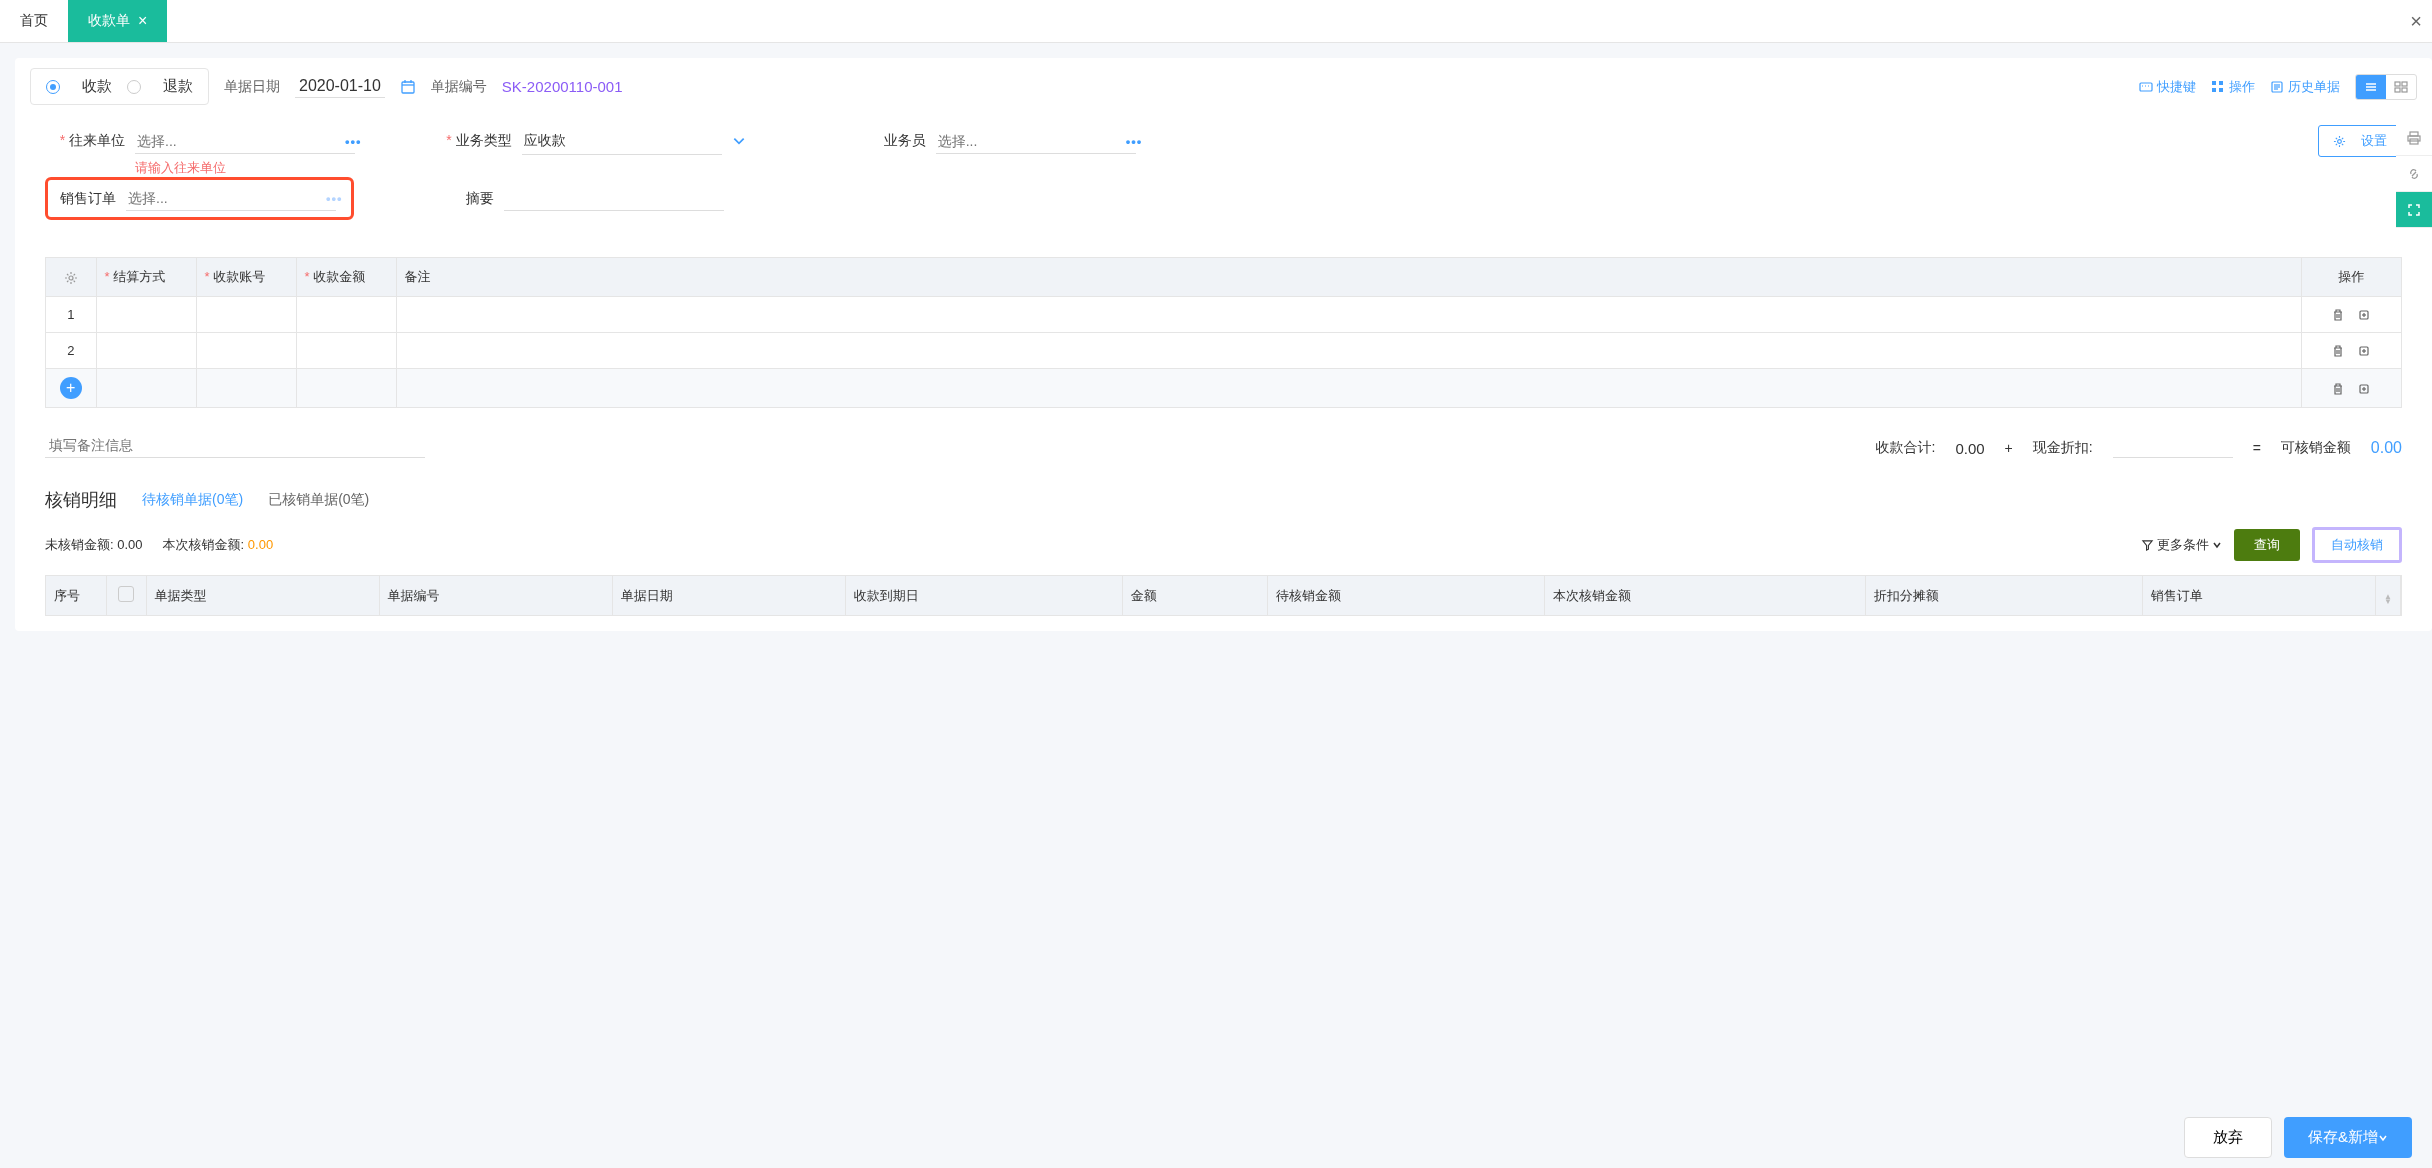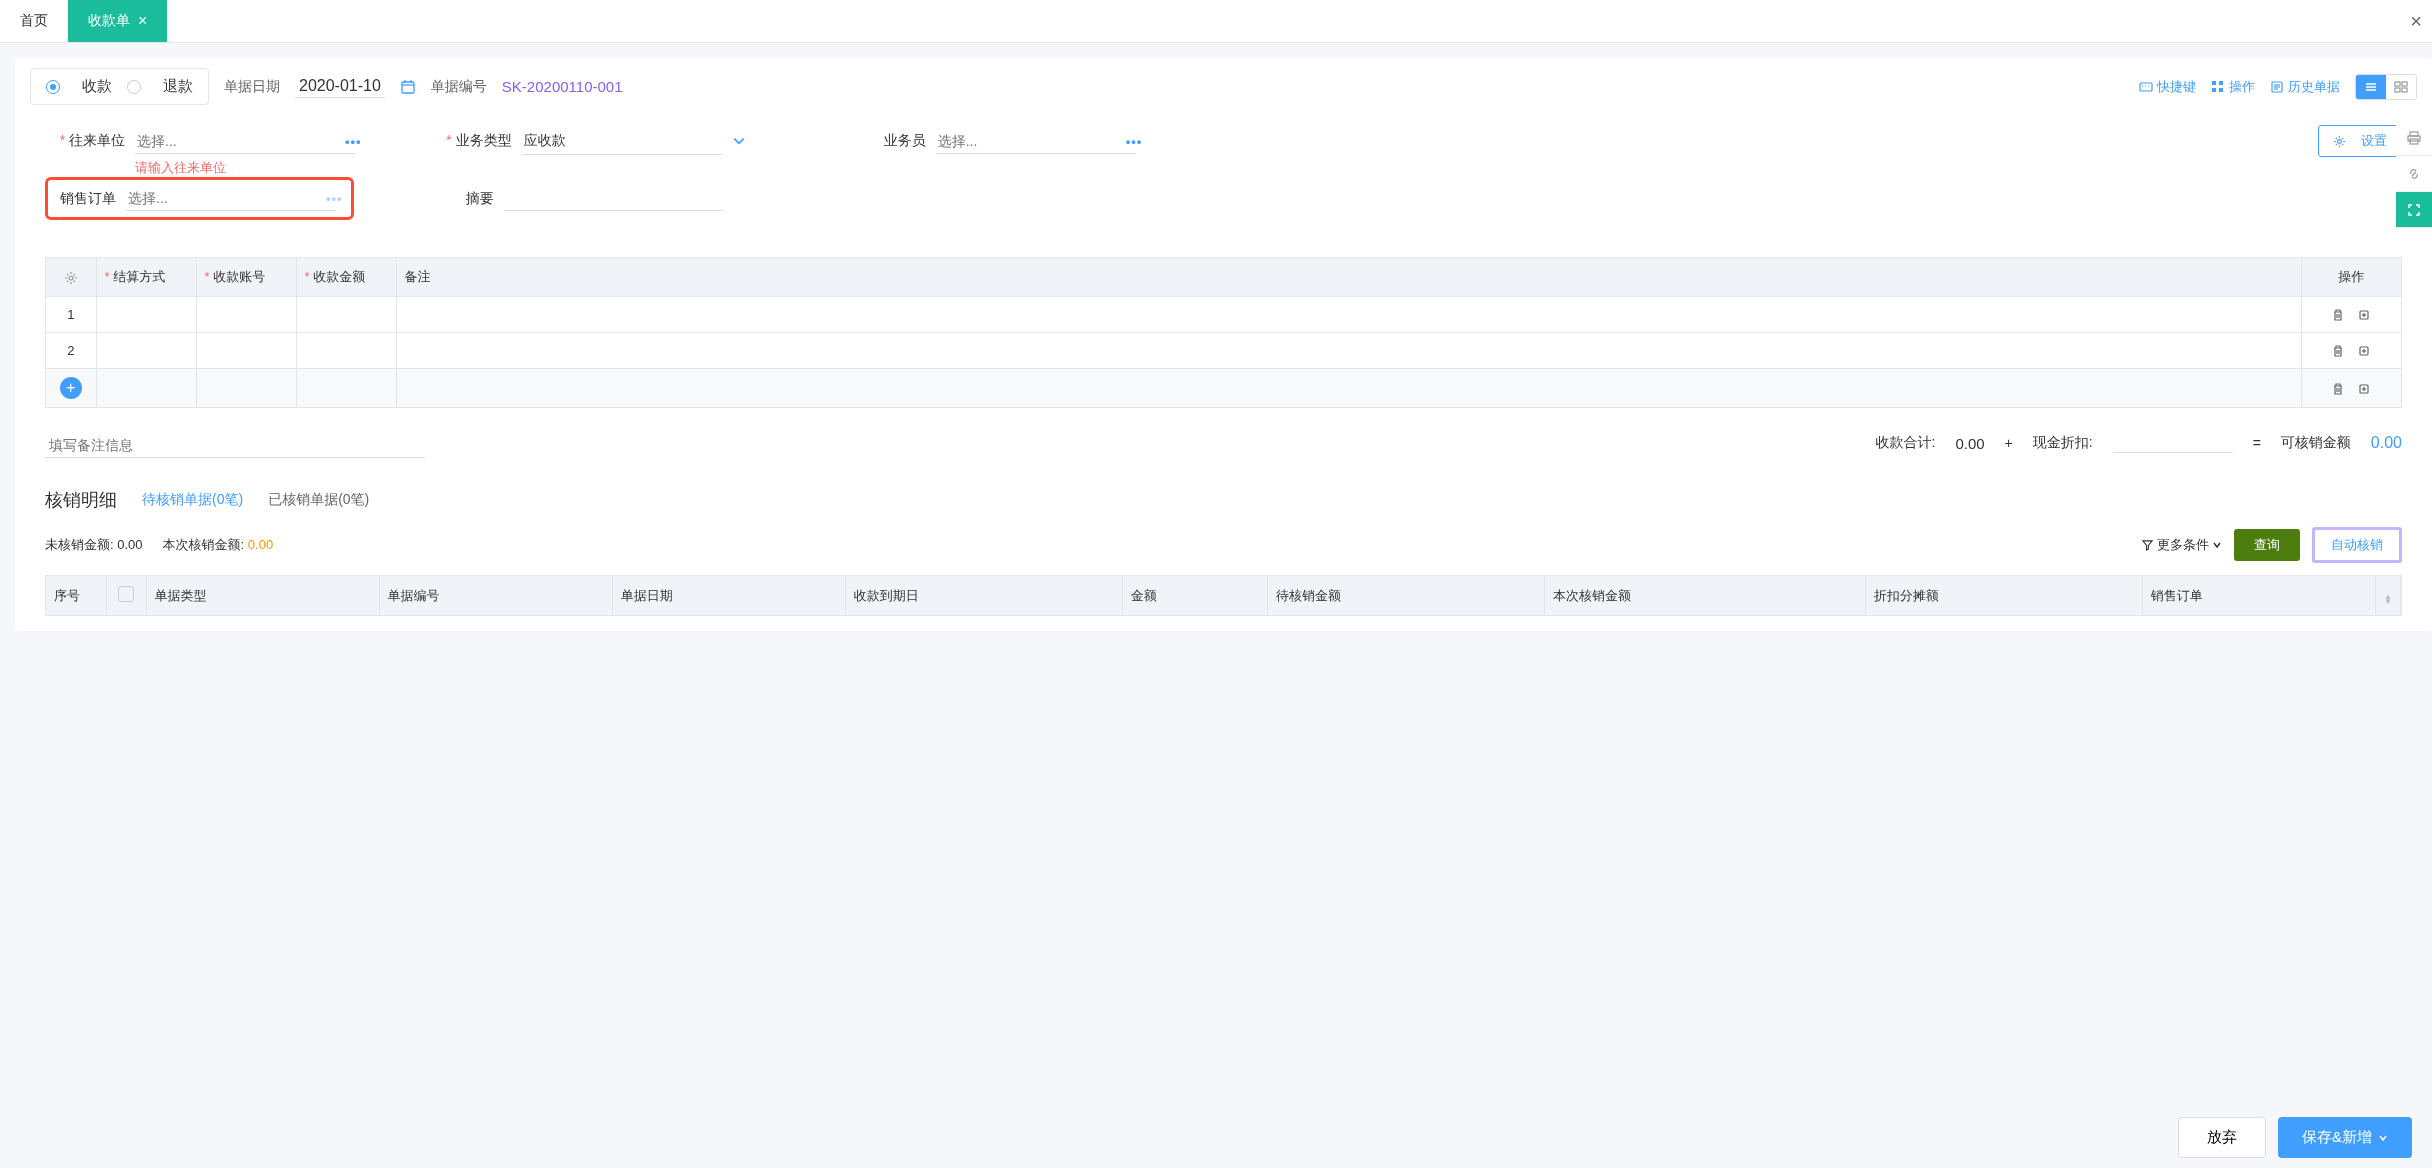--- a/index.html
+++ b/index.html
@@ -57,21 +57,21 @@
     .pay-table td:last-child { border-right: none; text-align: center; }
     .pay-table .row-num { text-align: center; width: 50px; }
     .pay-table .gear-col { width: 50px; text-align: center; }
     .pay-table .gear-icon { color: #999; cursor: pointer; }
     .add-btn { width: 22px; height: 22px; border-radius: 50%; background: #409eff; color: #fff; display: inline-flex; align-items: center; justify-content: center; cursor: pointer; font-size: 16px; }
     .action-icons { display: flex; gap: 12px; justify-content: center; }
     .action-icons span { cursor: pointer; color: #666; }
     .footer-row td { background: #f7f9fb; }
     
     
-    .summary-row { display: flex; align-items: flex-start; padding: 15px 30px; gap: 15px; }
+    .summary-row { display: flex; align-items: flex-end; padding: 15px 30px; gap: 15px; }
     .remark-input { flex: 0 0 380px; border: none; border-bottom: 1px solid #ddd; padding: 4px; font-size: 14px; outline: none; }
     .summary-right { margin-left: auto; display: flex; align-items: center; gap: 20px; font-size: 14px; }
     .amount-value { font-size: 15px; }
     .blue-amount { color: #409eff; font-size: 16px; }
     .discount-input { width: 120px; border: none; border-bottom: 1px solid #ddd; padding: 2px; }
     
     
     .verify-section { padding: 15px 30px; }
     .verify-header { display: flex; align-items: center; gap: 25px; margin-bottom: 15px; }
     .verify-title { font-size: 18px; color: #333; }
@@ -91,21 +91,21 @@
     .verify-table th.right { text-align: left; }
     .verify-table .checkbox-col { width: 40px; text-align: center; }
     .verify-table .seq-col { width: 60px; }
     .checkbox { width: 16px; height: 16px; border: 1px solid #ccc; border-radius: 3px; display: inline-block; }
     .sort-col { width: 25px; text-align: center; }
     .sort-arrows { display: inline-flex; flex-direction: column; line-height: 5px; color: #bbb; font-size: 8px; }
     
     
     .bottom-bar { position: fixed; bottom: 0; right: 20px; display: flex; gap: 12px; padding: 10px 0; }
     .btn-cancel { background: #fff; border: 1px solid #ddd; padding: 10px 28px; border-radius: 4px; cursor: pointer; font-size: 15px; }
-    .btn-save { background: #409eff; color: #fff; border: none; padding: 10px 24px; border-radius: 4px; cursor: pointer; font-size: 15px; display: flex; align-items: center; gap: 6px; }
+    .btn-save { background: #409eff; color: #fff; border: none; padding: 10px 24px; border-radius: 4px; cursor: pointer; font-size: 15px; display: flex; align-items: center; gap: 0; }
     
     
     .right-sidebar { position: fixed; right: 0; top: 120px; display: flex; flex-direction: column; }
     .side-btn { width: 36px; height: 36px; display: flex; align-items: center; justify-content: center; cursor: pointer; color: #999; border-bottom: 1px solid #eee; background: #fff; }
     .side-btn.green { background: #1abc9c; color: #fff; }
     
     svg { display: inline-block; vertical-align: middle; }
   </style>
 </head>
 <body>

